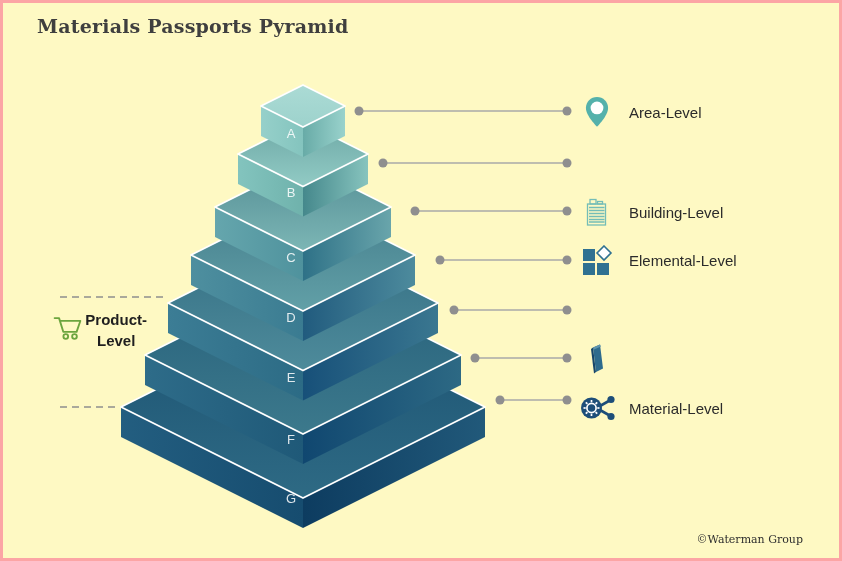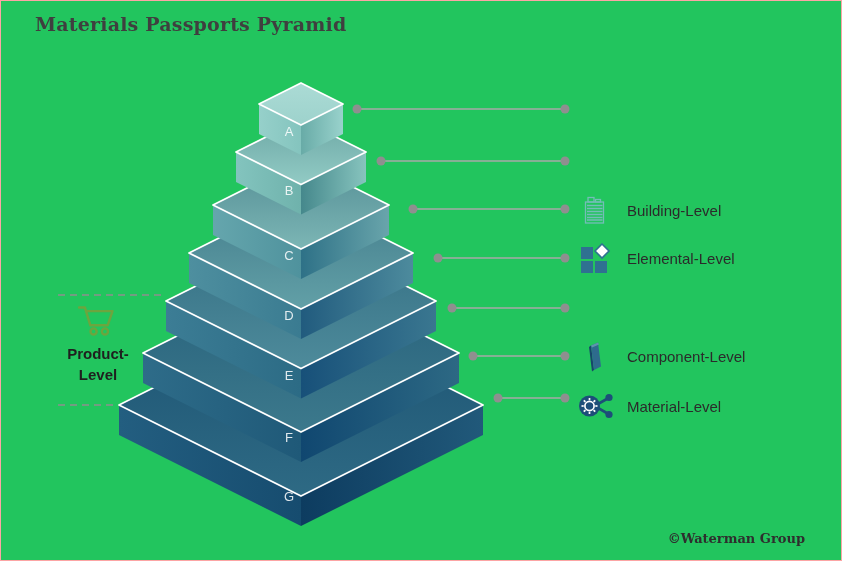--- a/index.html
+++ b/index.html
@@ -1,44 +1,44 @@
 <!DOCTYPE html>
 <html><head>
 <meta charset="utf-8">
 <style>
   html,body{margin:0;padding:0;background:#fff;}
   .canvas{
-    position:relative;width:842px;height:561px;background:#22c55e;
+    position:relative;width:842px;height:561px;background:#fef9c3;
     font-family:"Liberation Sans",sans-serif;overflow:hidden;
-    border:1px solid #fca5a5;box-sizing:border-box;
+    border:3px solid #fca5a5;box-sizing:border-box;
   }
   .title{
     position:absolute;left:34px;top:12px;
     font-family:"DejaVu Serif",serif;font-weight:700;
     font-size:19px;color:#3f3f3f;letter-spacing:.2px;
   }
   .copyright{
     position:absolute;right:36px;top:530px;
-    font-family:"DejaVu Serif",serif;font-weight:700;
-    font-size:13px;color:#2e2e2e;
+    font-family:"DejaVu Serif",serif;font-weight:400;
+    font-size:11px;color:#2e2e2e;
   }
   .diagram-svg{position:absolute;left:0;top:0;}
   .legend-row{
     position:absolute;left:570px;height:44px;width:260px;
     display:flex;align-items:center;
   }
   .legend-icon{width:48px;display:flex;justify-content:center;align-items:center;flex:0 0 48px;}
   .legend-label{margin-left:8px;font-size:15px;color:#2b2b2b;white-space:nowrap;}
   .pyr-letter{
     font-family:"Liberation Sans",sans-serif;font-size:13px;
     fill:#ffffff;fill-opacity:.85;text-anchor:middle;
   }
   .product-annotation{
     position:absolute;left:50px;top:300px;width:94px;
-    display:flex;flex-direction:column;align-items:center;
+    display:flex;flex-direction:row;align-items:center;
   }
   .product-text{
     margin-top:6px;text-align:center;font-size:15px;font-weight:700;
     color:#1f1f1f;line-height:21px;
   }
 </style>
 </head>
 <body>
 
 <div class="canvas">
@@ -221,20 +221,29 @@
         <circle cx="15.8" cy="28.8" r="2.9"></circle>
         <circle cx="26.6" cy="28.8" r="2.9"></circle>
       </g>
     </svg>
     <div class="product-text">
       <div>Product-</div>
       <div>Level</div>
     </div>
   </div>
 
+  <div class="legend-row" style="top:87px">
+    <span class="legend-icon">
+      <svg width="26" height="32" viewBox="0 0 24 30">
+        <path d="M12 1 C6.2 1 1.6 5.6 1.6 11.3 C1.6 18.8 12 28.8 12 28.8 C12 28.8 22.4 18.8 22.4 11.3 C22.4 5.6 17.8 1 12 1 Z" fill="#54b1ab"></path>
+        <circle cx="12" cy="11.2" r="6" fill="#ffffff"></circle>
+      </svg>
+    </span>
+    <span class="legend-label">Area-Level</span>
+  </div>
 
 
   <div class="legend-row" style="top:235px">
     <span class="legend-icon">
       <svg width="31" height="30" viewBox="0 0 31 30">
         <rect x="1" y="4" width="12" height="12" fill="#2f7191"></rect>
         <rect x="1" y="18" width="12" height="12" fill="#2f7191"></rect>
         <rect x="15" y="18" width="12" height="12" fill="#2f7191"></rect>
         <polygon points="22,1 29,8 22,15 15,8" fill="#ffffff" stroke="#2f7191" stroke-width="1.6"></polygon>
       </svg>
@@ -258,21 +267,20 @@
 
 
   <div class="legend-row" style="top:333px">
     <span class="legend-icon">
       <svg width="20" height="38" viewBox="0 0 20 38">
         <polygon points="4,10 6,8.5 9,33 7,34.5" fill="#17466a"></polygon>
         <polygon points="6,8.5 13,5.5 16,29.5 9,33" fill="#2e6b8d"></polygon>
         <polygon points="6,8.5 13,5.5 14,7.5 7,10.5" fill="#5f94ad"></polygon>
       </svg>
     </span>
-    <span class="legend-label">Component-Level</span>
   </div>
 
   <div class="legend-row" style="top:383px">
     <span class="legend-icon">
       <svg width="37" height="30" viewBox="0 0 37 30">
         <line x1="21" y1="13" x2="31.5" y2="7" stroke="#1d4e79" stroke-width="2.6"></line>
         <line x1="21" y1="17" x2="31.5" y2="23" stroke="#1d4e79" stroke-width="2.6"></line>
         <circle cx="32" cy="6.5" r="3.6" fill="#1d4e79"></circle>
         <circle cx="32" cy="23.5" r="3.6" fill="#1d4e79"></circle>
         <circle cx="12.5" cy="15" r="10.5" fill="#1d4e79"></circle>

